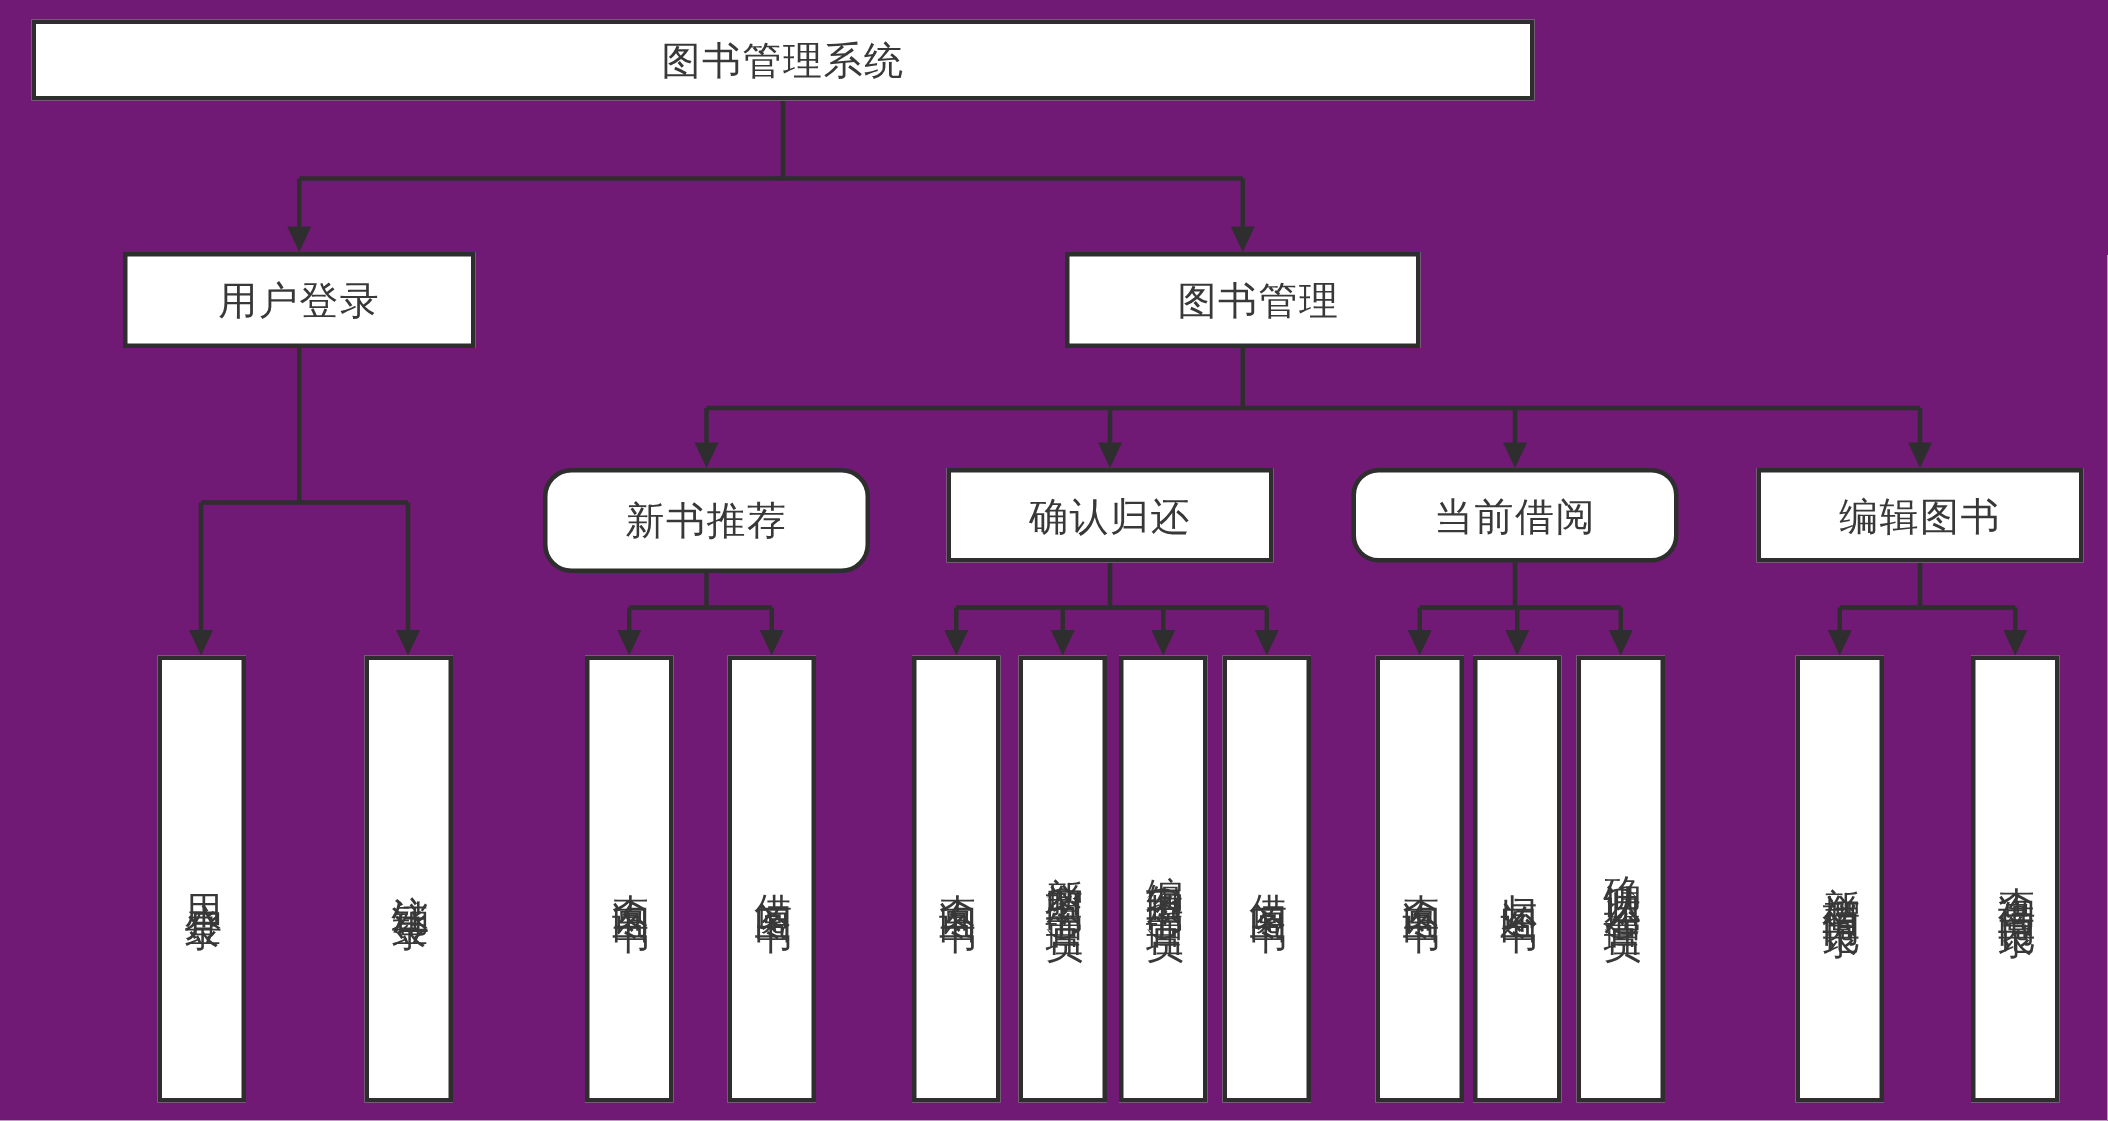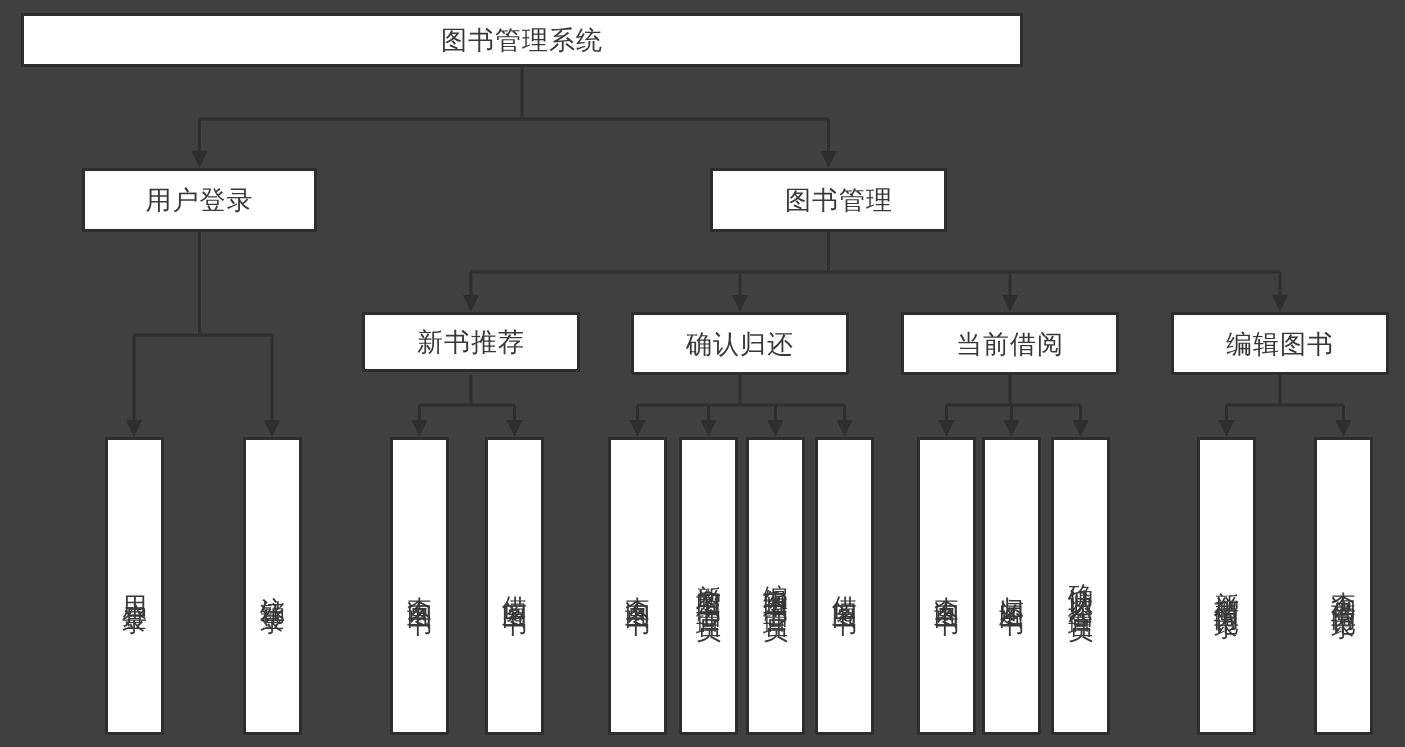--- a/index.html
+++ b/index.html
@@ -1,20 +1,20 @@
 <!DOCTYPE html>
 <html><head>
 <meta charset="utf-8">
 <style>
   html, body { margin: 0; padding: 0; background: #ffffff; }
   .stage {
     position: relative;
     width: 1405px;
     height: 747px;
-    background: #404040;
+    background: #701a75;
     font-family: "Liberation Sans", sans-serif;
     overflow: hidden;
   }
   #connector-layer {
     position: absolute;
     left: 0; top: 0;
     width: 1405px; height: 747px;
     z-index: 0;
   }
   .node {
@@ -119,27 +119,27 @@
     <span class="hlabel">图书管理系统</span>
   </div>
 
   <div class="node" style="left:82px; top:168px; width:235px; height:64px;">
     <span class="hlabel">用户登录</span>
   </div>
   <div class="node" style="left:710px; top:168px; width:237px; height:64px;padding-left:21px;">
     <span class="hlabel">图书管理</span>
   </div>
 
-  <div class="node" style="left:362px; top:312px; width:218px; height:60px;">
+  <div class="node" style="left:362px; top:312px; width:218px; height:70px;border-radius:19px;">
     <span class="hlabel">新书推荐</span>
   </div>
   <div class="node" style="left:631px; top:312px; width:218px; height:63px;">
     <span class="hlabel">确认归还</span>
   </div>
-  <div class="node" style="left:901px; top:312px; width:218px; height:63px;">
+  <div class="node" style="left:901px; top:312px; width:218px; height:63px;border-radius:18px;">
     <span class="hlabel">当前借阅</span>
   </div>
   <div class="node" style="left:1171px; top:312px; width:218px; height:63px;">
     <span class="hlabel">编辑图书</span>
   </div>
 
   <div class="node vnode" style="left:105px; top:437px;">
     <span class="vlabel">用户登录</span>
   </div>
   <div class="node vnode" style="left:243px; top:437px;">

